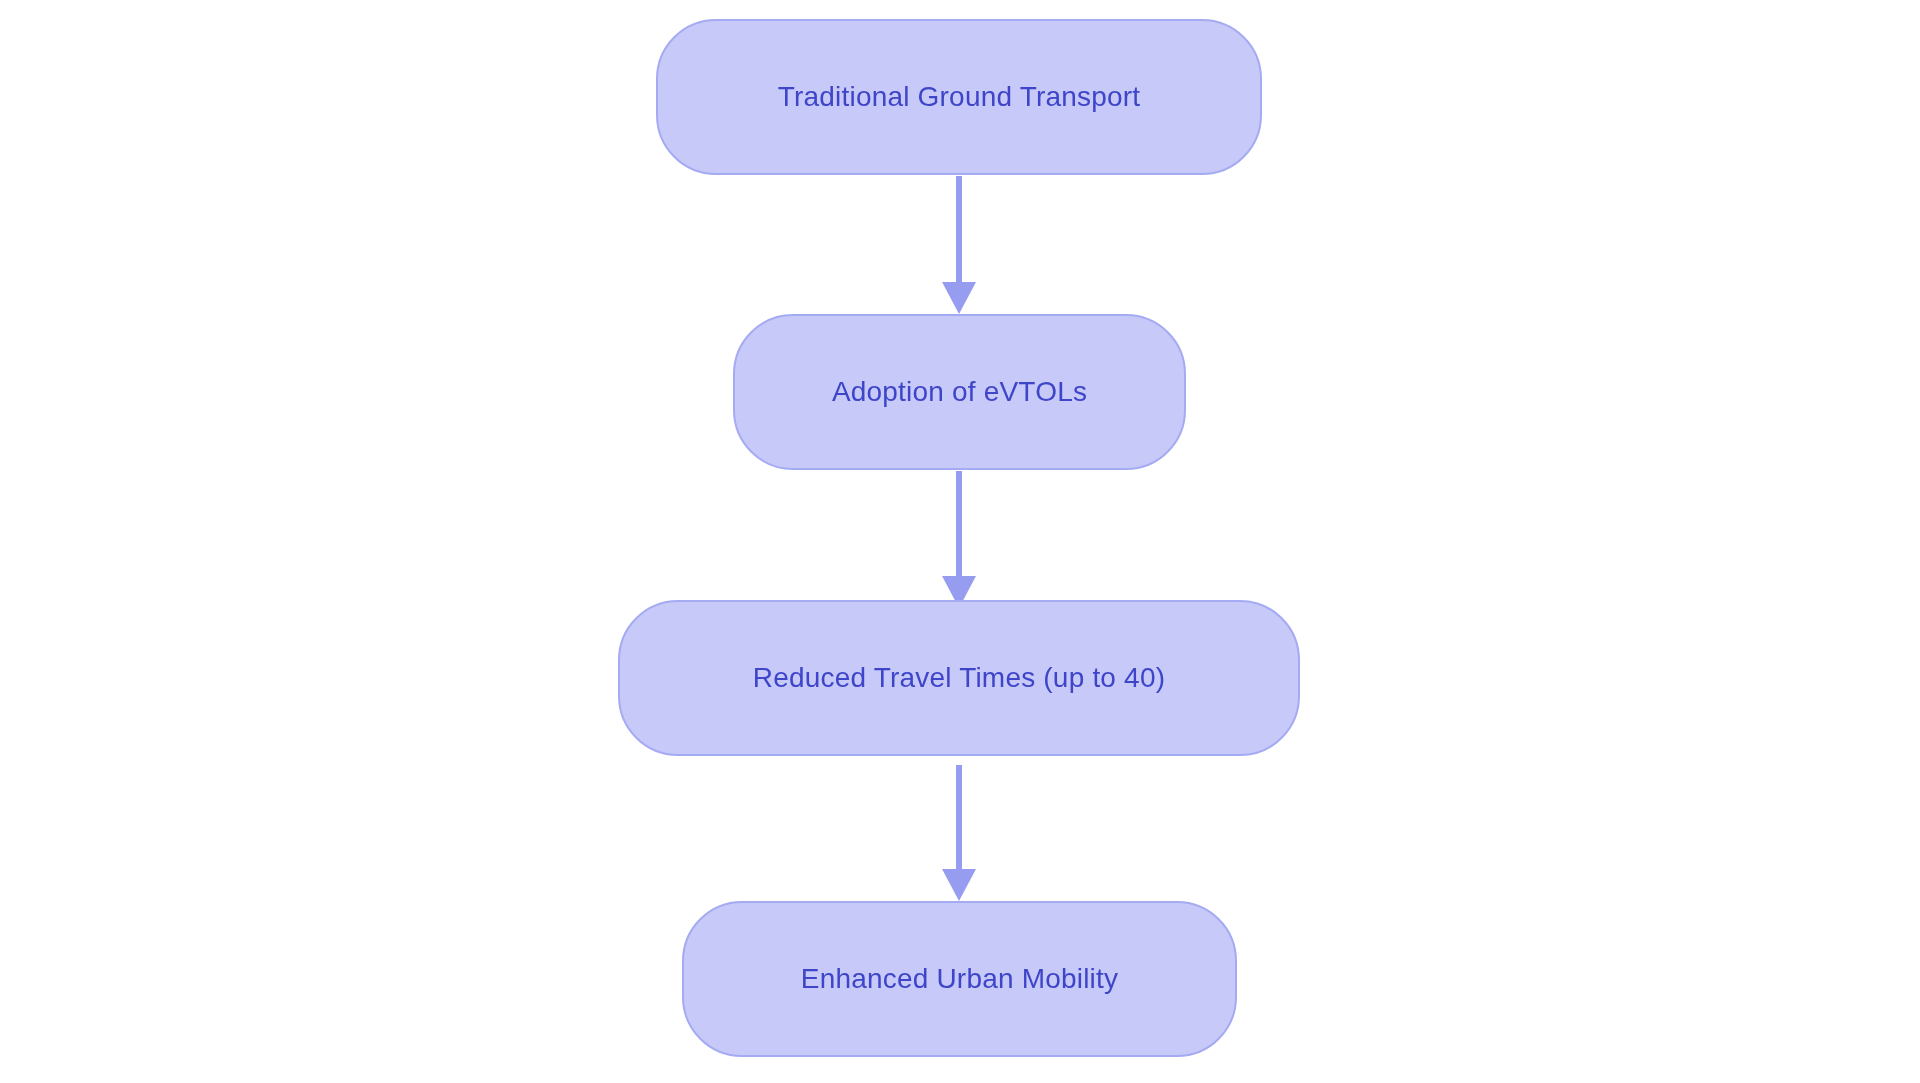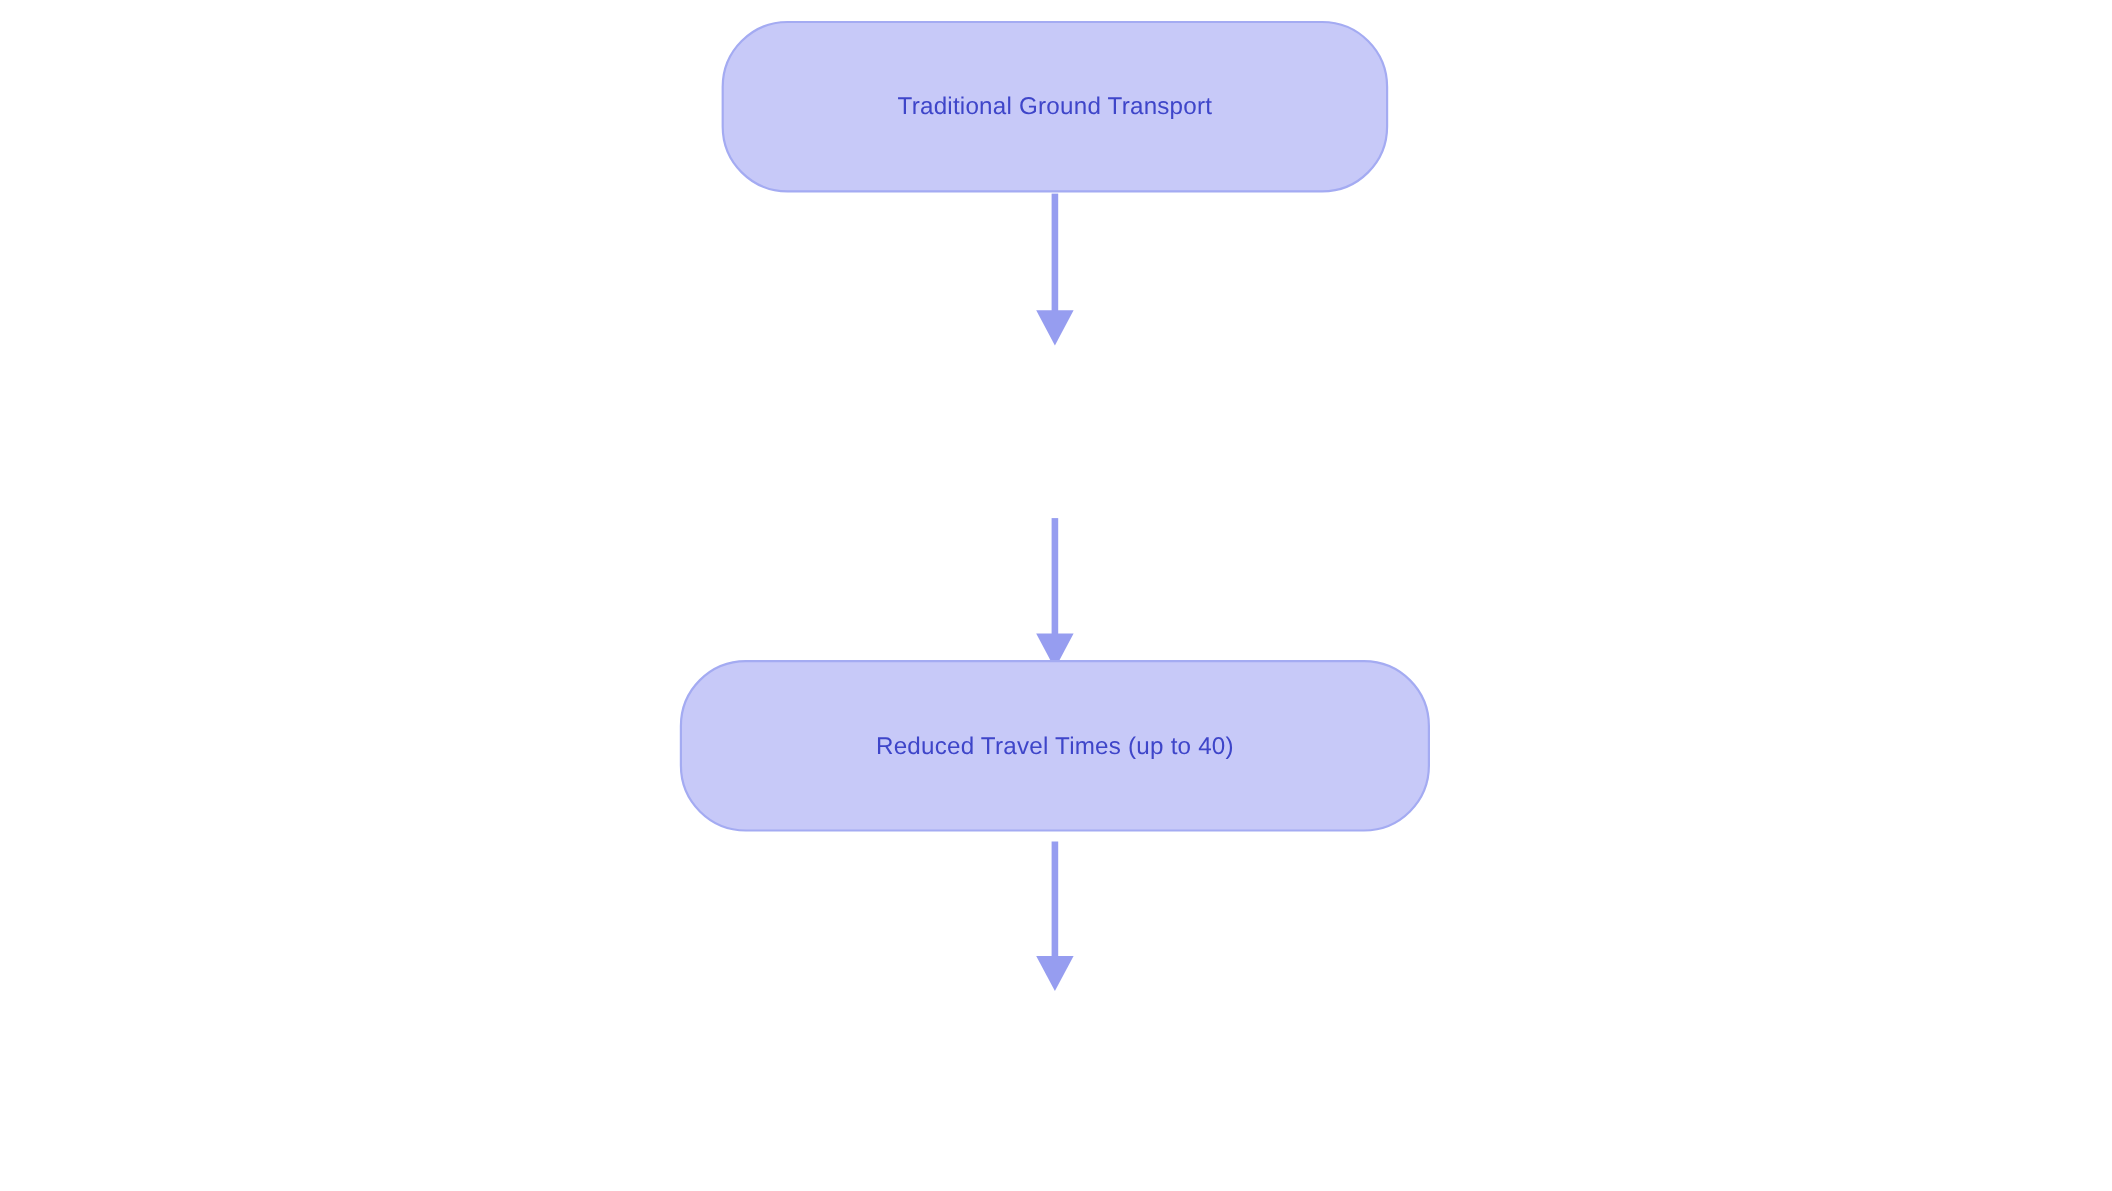--- a/index.html
+++ b/index.html
@@ -26,21 +26,21 @@
   .flow-node {
     position: absolute;
     height: 156px;
     background: var(--node-fill);
     border: 2px solid var(--node-border);
     border-radius: 60px;
     display: flex;
     align-items: center;
     justify-content: center;
     color: var(--node-text);
-    font-size: 22px;
+    font-size: 28px;
     letter-spacing: 0.2px;
     white-space: nowrap;
   }
   .node-1 { left: 656px; top: 19px;  width: 606px; }
   .node-2 { left: 733px; top: 314px; width: 453px; }
   .node-3 { left: 618px; top: 600px; width: 682px; }
   .node-4 { left: 682px; top: 901px; width: 555px; }
 
   .edge { position: absolute; }
   .edge .stem {
@@ -72,29 +72,35 @@
 
   <div class="flow-node node-1">
     <span>Traditional Ground Transport</span>
   </div>
 
   <div class="edge edge-1">
     <div class="stem"></div>
     <div class="head"></div>
   </div>
 
+  <div class="flow-node node-2">
+    <span>Adoption of eVTOLs</span>
+  </div>
 
   <div class="edge edge-2">
     <div class="stem"></div>
     <div class="head"></div>
   </div>
 
   <div class="flow-node node-3">
     <span>Reduced Travel Times (up to 40)</span>
   </div>
 
   <div class="edge edge-3">
     <div class="stem"></div>
     <div class="head"></div>
   </div>
 
+  <div class="flow-node node-4">
+    <span>Enhanced Urban Mobility</span>
+  </div>
 
 </div>
 
 </body></html>

